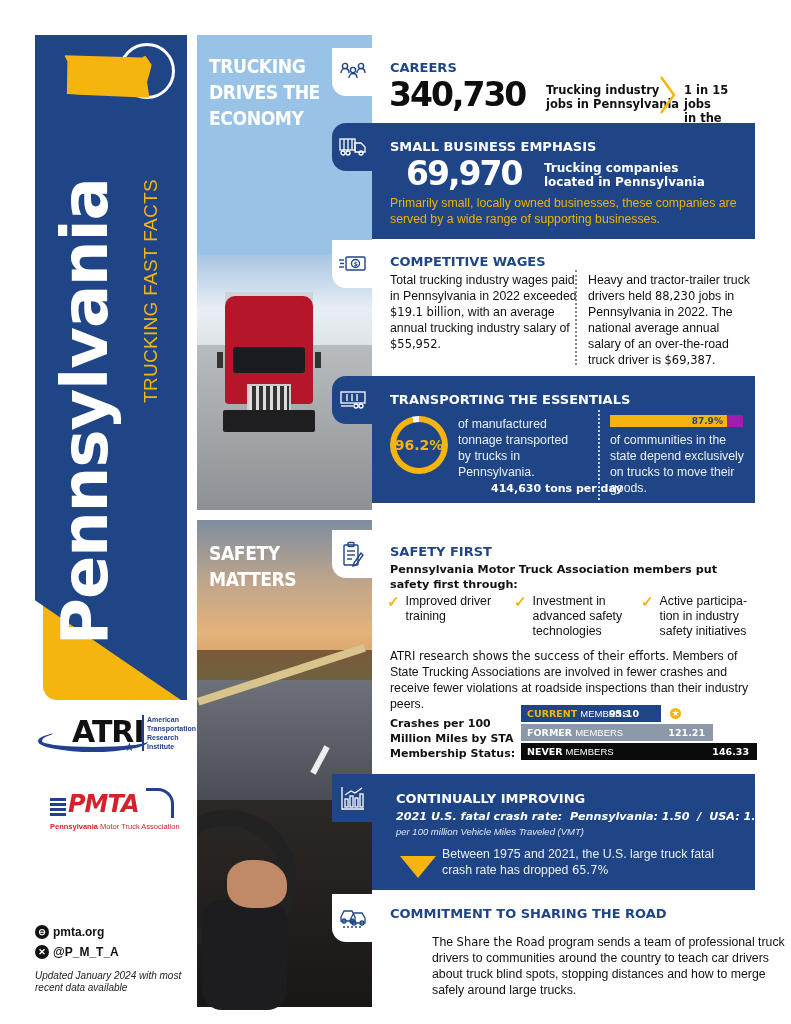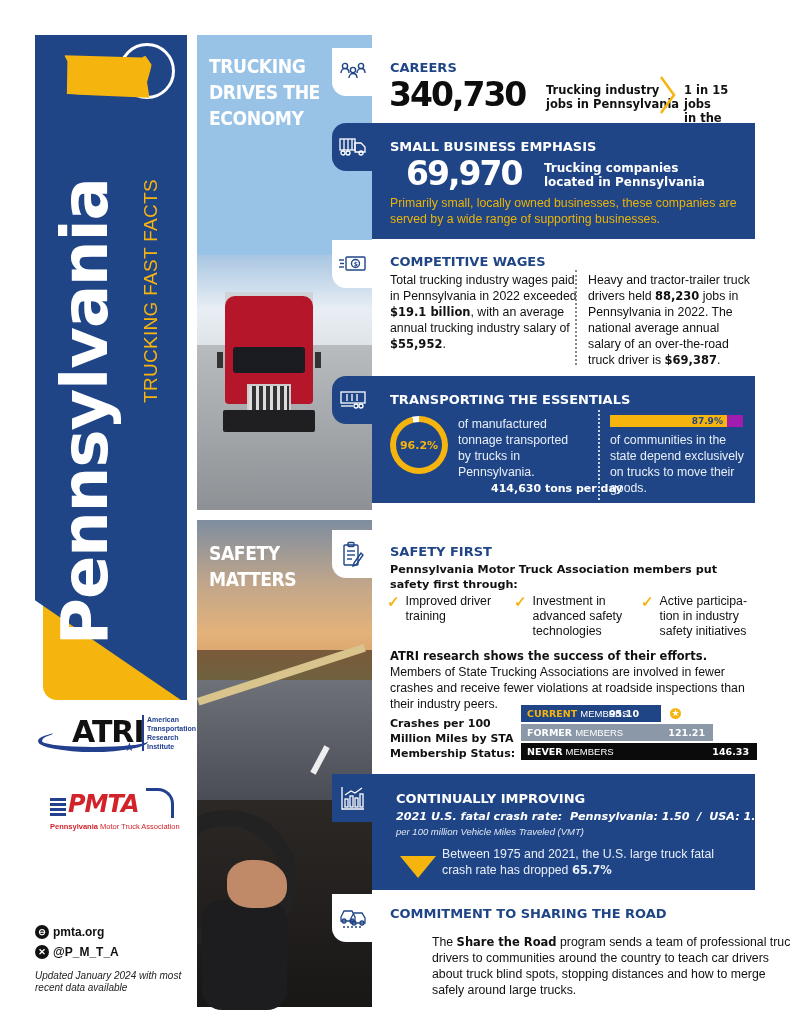--- a/index.html
+++ b/index.html
@@ -66,29 +66,29 @@
   
   .sec { position: absolute; left: 372px; width: 383px; }
   .sec.blue { background: #1f4587; color: #fff; }
   .icon-tab { position: absolute; left: 332px; width: 42px; height: 48px; border-radius: 14px 0 0 14px; display: flex; align-items: center; justify-content: center; }
   .icon-tab.white { background: #fff; border-radius: 0 0 0 14px; }
   .icon-tab.blue { background: #1f4587; border-radius: 14px 0 0 14px; }
   .sec-title { position: absolute; left: 18px; font-family: "DejaVu Sans", sans-serif; font-weight: bold; font-size: 13px; letter-spacing: 0; }
   .sec.white .sec-title { color: #1f4587; }
   .sec.blue .sec-title { color: #fff; }
   .body-t { font-size: 12.3px; line-height: 16px; }
-  .body-t b { font-family: "DejaVu Sans", sans-serif; font-weight: bold; font-size: 11.5px; }
+  .body-t b { font-family: "DejaVu Sans", sans-serif; font-weight: normal; font-size: 11.5px; }
 
   .big-num { font-family: "DejaVu Sans", sans-serif; font-weight: bold; letter-spacing: -2px; line-height: 1; }
   .stat-label { font-family: "DejaVu Sans", sans-serif; font-weight: bold; font-size: 11.5px; line-height: 14px; }
   .dotted-v { position: absolute; width: 0; border-left: 2px dotted #888; }
 
   .ring { position: absolute; width: 58px; height: 58px; border-radius: 50%; background: conic-gradient(#f6b40e 0 96.2%, #fff 96.2% 100%); }
   .ring-inner { position: absolute; left: 6px; top: 6px; width: 46px; height: 46px; border-radius: 50%; background: #1f4587; display: flex; align-items: center; justify-content: center; }
-  .ring-val { font-family: "DejaVu Sans", sans-serif; font-weight: bold; font-size: 11px; color: #f6b40e; }
+  .ring-val { font-family: "DejaVu Sans", sans-serif; font-weight: bold; font-size: 14px; color: #f6b40e; }
 
   .pbar { position: absolute; height: 12px; background: #a21caf; }
   .pbar-fill { position: absolute; left: 0; top: 0; height: 12px; background: #f6b40e; text-align: right; padding-right: 4px; font-family: "DejaVu Sans", sans-serif; font-weight: bold; font-size: 9px; line-height: 12px; color: #1f4587; }
 
   .check-item { position: absolute; display: flex; gap: 6px; font-size: 12.3px; line-height: 15px; }
   .check { color: #f6b40e; font-weight: bold; font-size: 15px; line-height: 15px; }
 
   .mbar { position: absolute; height: 17px; display: flex; align-items: center; padding-left: 6px; font-size: 9.5px; color: #fff; }
   .mbar b { font-family: "DejaVu Sans", sans-serif; font-weight: bold; margin-right: 3px; }
   .mbar .val { position: absolute; right: 8px; font-family: "DejaVu Sans", sans-serif; font-weight: bold; font-size: 9.5px; }

